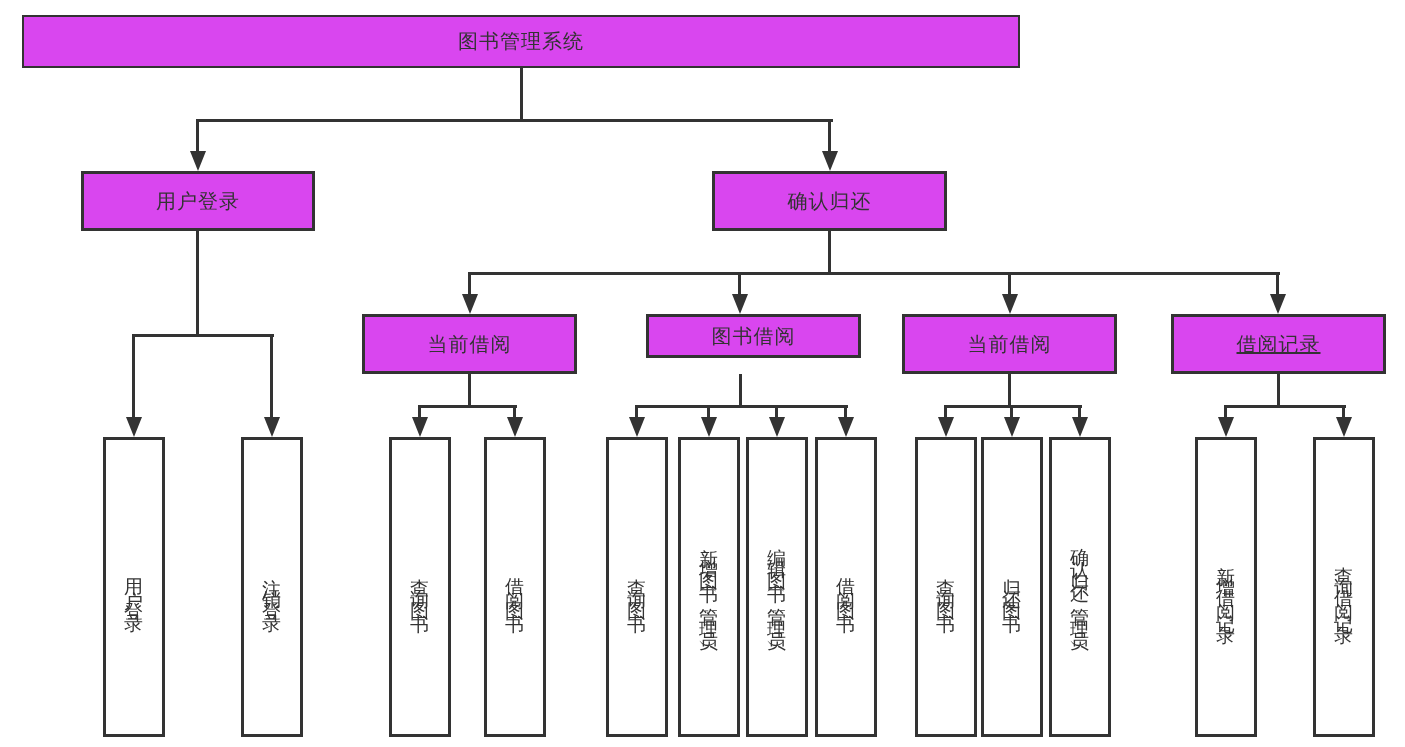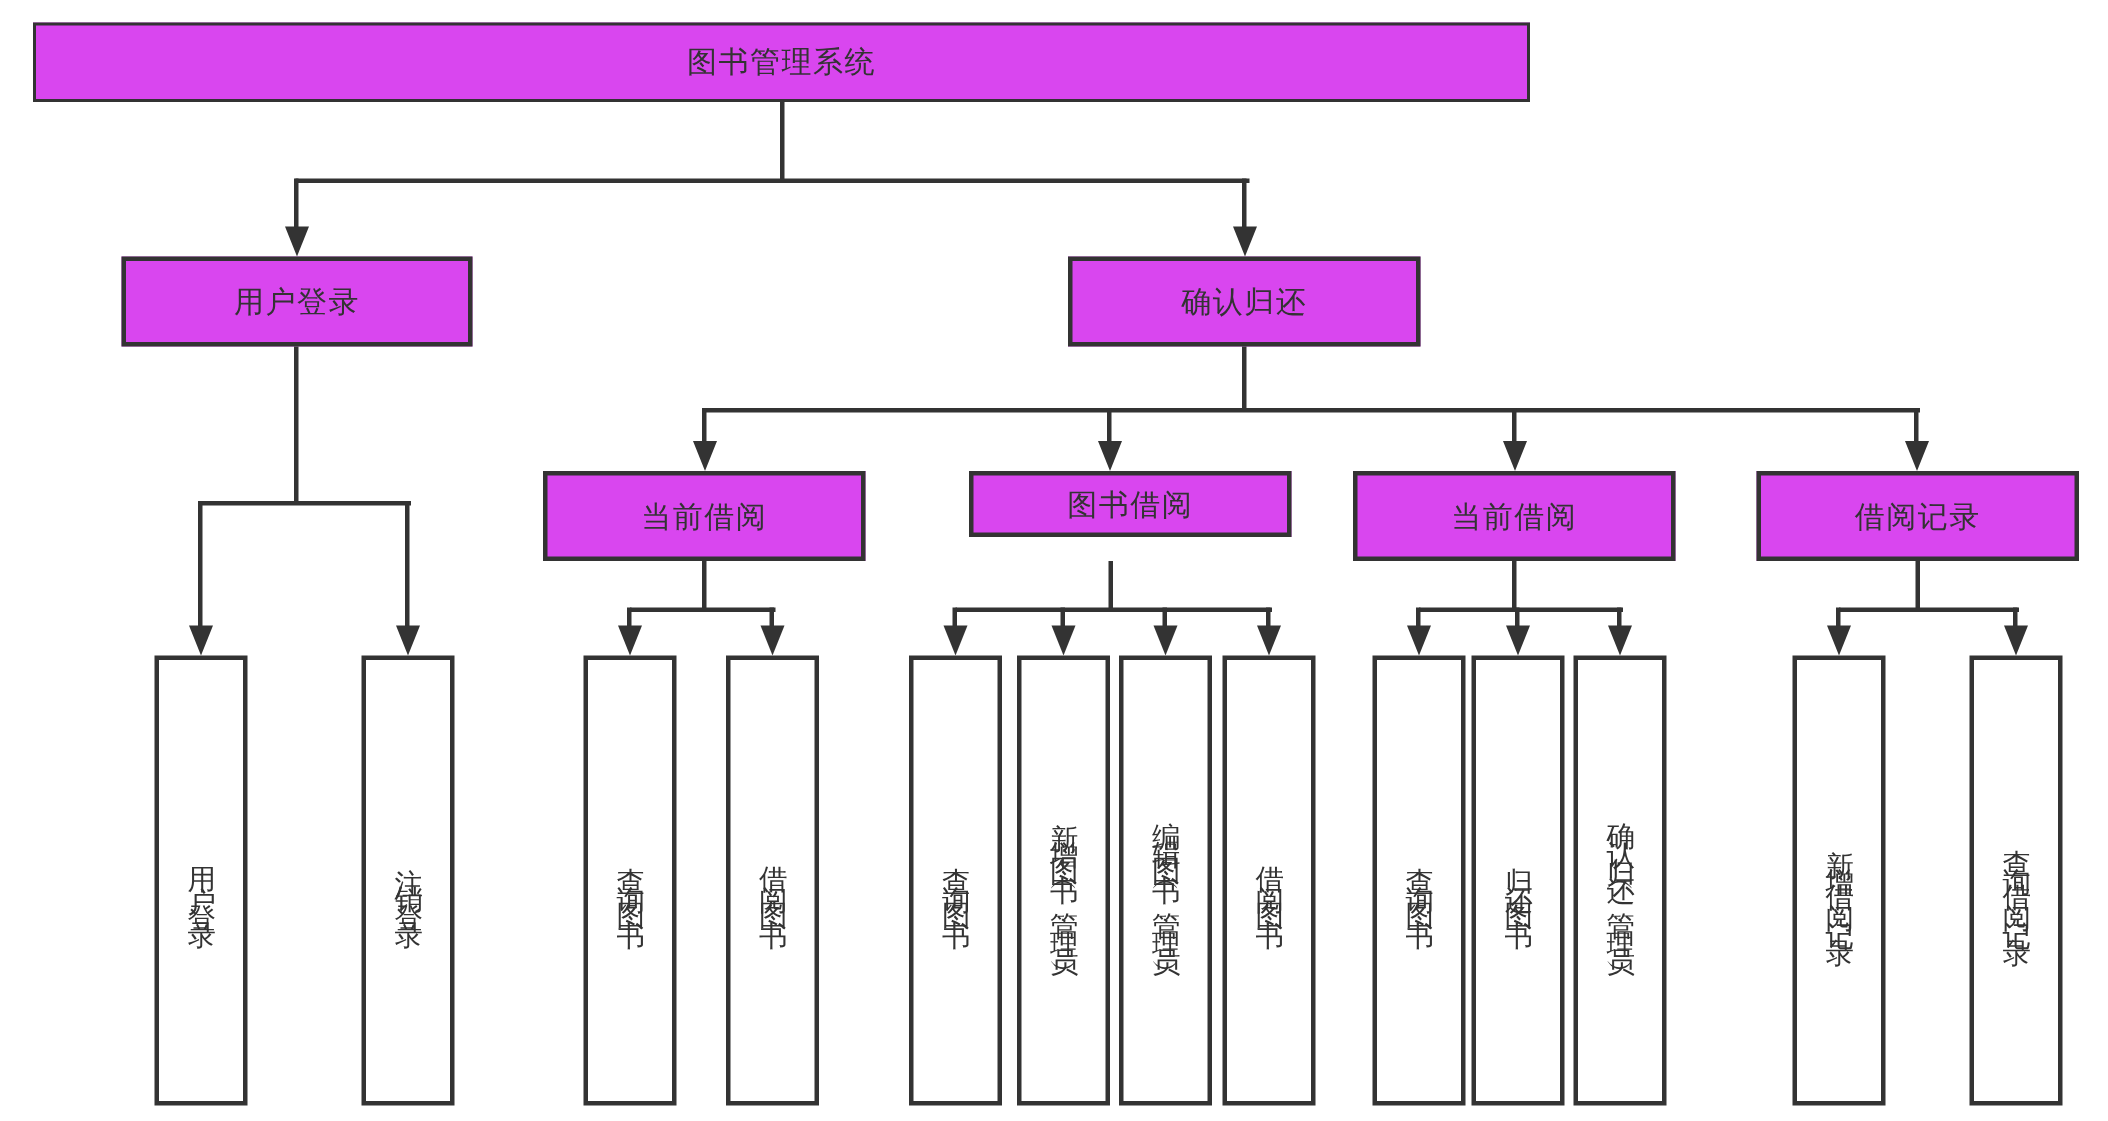--- a/index.html
+++ b/index.html
@@ -68,21 +68,21 @@
 <div class="canvas">
 
   <div class="node root" style="left:22px;top:15px;width:998px;height:53px;">图书管理系统</div>
 
   <div class="node" style="left:81px;top:171px;width:234px;height:60px;">用户登录</div>
   <div class="node" style="left:712px;top:171px;width:235px;height:60px;">确认归还</div>
 
   <div class="node" style="left:362px;top:314px;width:215px;height:60px;">当前借阅</div>
   <div class="node" style="left:646px;top:314px;width:215px;height:44px;">图书借阅</div>
   <div class="node" style="left:902px;top:314px;width:215px;height:60px;">当前借阅</div>
-  <div class="node" style="left:1171px;top:314px;width:215px;height:60px;">借阅记录</div>
+  <div class="node" style="left:1171px;top:314px;width:215px;height:60px;text-decoration:underline;">借阅记录</div>
 
   <div class="vnode" style="left:103px;">
     <span class="vtext">用户登录</span>
   </div>
   <div class="vnode" style="left:241px;">
     <span class="vtext">注销登录</span>
   </div>
 
   <div class="vnode" style="left:389px;">
     <span class="vtext">查询图书</span>

